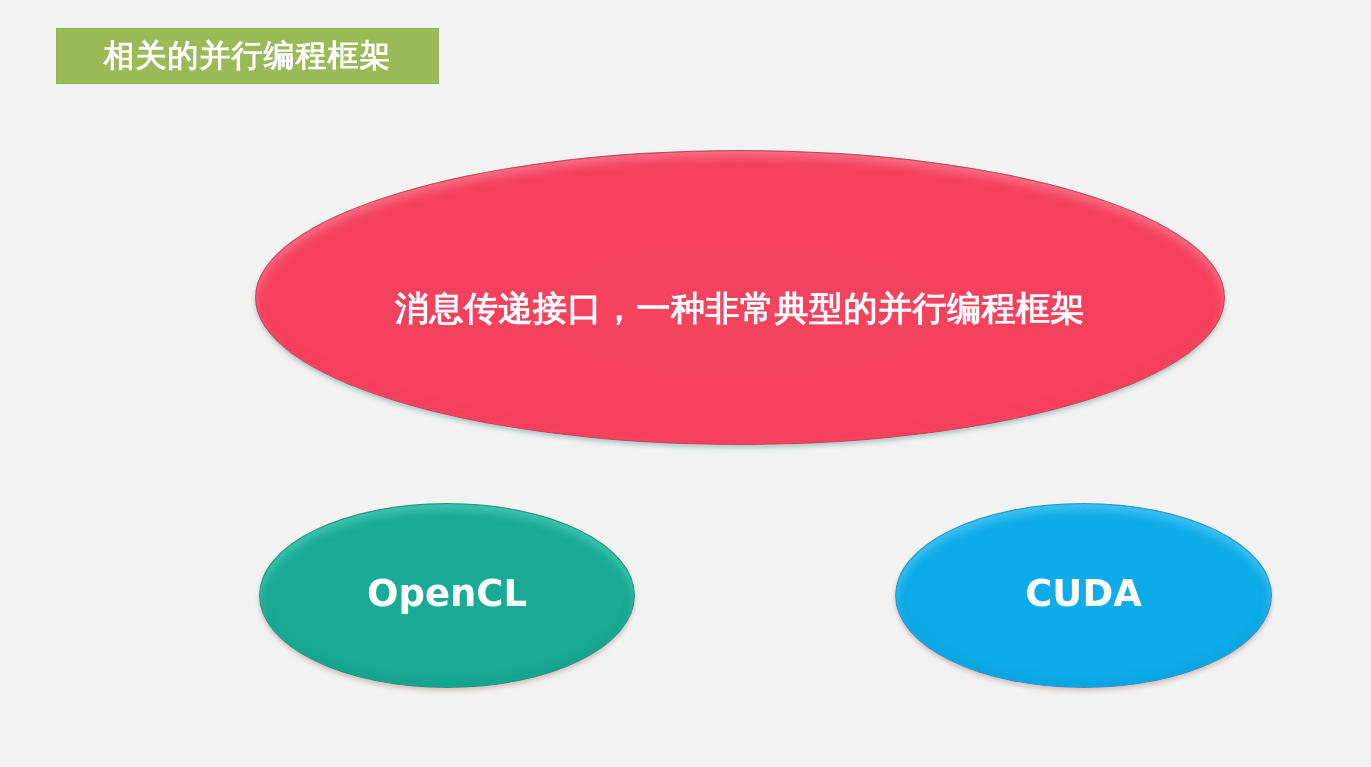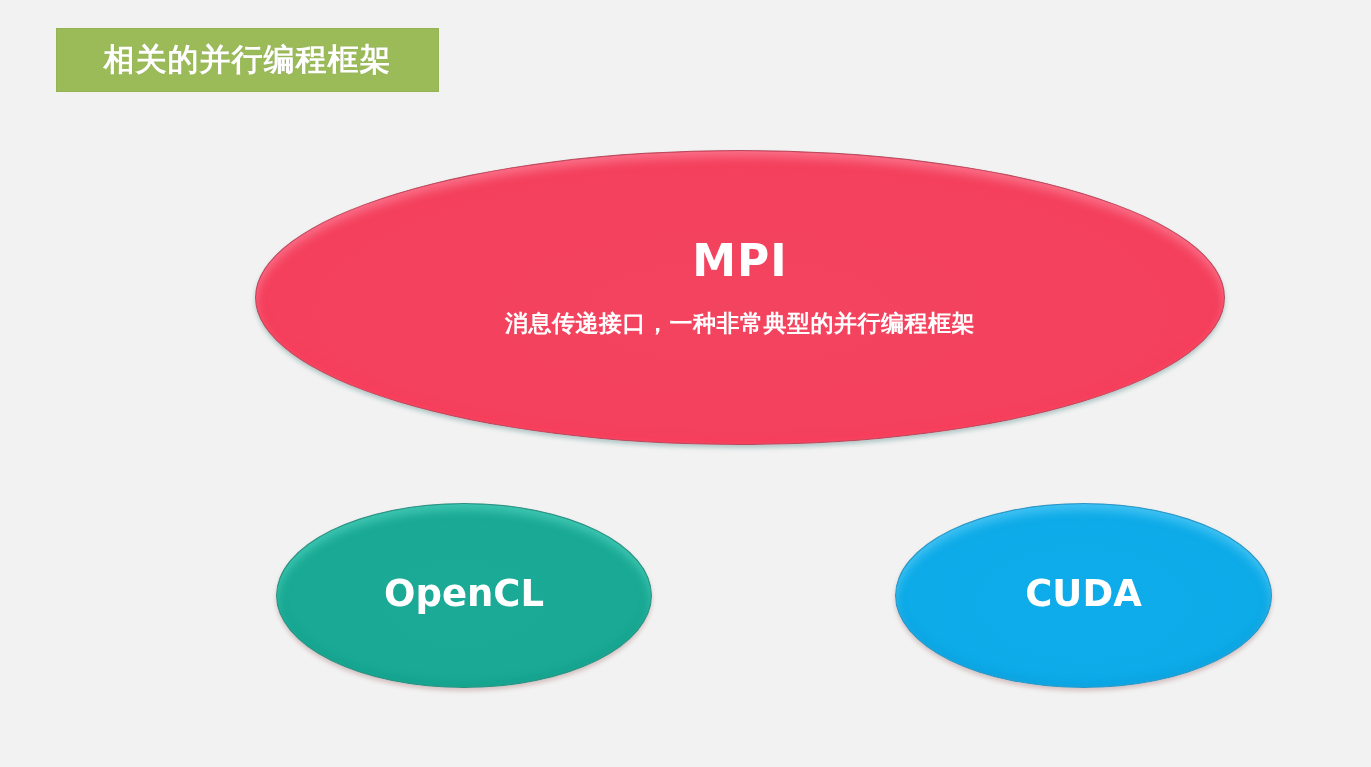--- a/index.html
+++ b/index.html
@@ -12,21 +12,21 @@
       background: #f2f2f2;
       position: relative;
       overflow: hidden;
       font-family: "DejaVu Sans", "Liberation Sans", sans-serif;
     }
     .title-box {
       position: absolute;
       left: 56px;
       top: 28px;
       width: 383px;
-      height: 64px;
+      height: 56px;
       background: #9bbb59;
       display: flex;
       align-items: center;
       justify-content: center;
       box-sizing: border-box;
       border: 1px solid #94b453;
     }
     .title-text {
       color: #ffffff;
       font-size: 31px;
@@ -47,21 +47,21 @@
     .ellipse-mpi {
       left: 255px;
       top: 150px;
       width: 970px;
       height: 295px;
       background: radial-gradient(ellipse at 50% 55%, #f3445f 0%, #f4405d 70%, #f73b5c 90%, #ff6d86 100%);
       border: 1px solid #b8485c;
       box-shadow: 0 3px 4px rgba(60, 120, 120, 0.35), inset 0 6px 10px rgba(255,150,170,0.55), inset 0 -4px 8px rgba(255,60,90,0.4);
     }
     .ellipse-opencl {
-      left: 276px;
+      left: 259px;
       top: 503px;
       width: 376px;
       height: 185px;
       background: radial-gradient(ellipse at 50% 55%, #1aaa96 0%, #1aa994 70%, #1bb39d 90%, #40d0ba 100%);
       border: 1px solid #2a8f80;
       box-shadow: 0 3px 4px rgba(150, 80, 80, 0.30), inset 0 6px 10px rgba(100,230,210,0.5), inset 0 -4px 8px rgba(10,150,130,0.4);
     }
     .ellipse-cuda {
       left: 895px;
       top: 503px;
@@ -71,40 +71,39 @@
       border: 1px solid #2b95c4;
       box-shadow: 0 3px 4px rgba(150, 80, 80, 0.30), inset 0 6px 10px rgba(120,220,255,0.5), inset 0 -4px 8px rgba(10,150,210,0.4);
     }
     .mpi-title {
       font-size: 44px;
       font-weight: bold;
       margin-top: -22px;
       letter-spacing: 1px;
     }
     .mpi-desc {
-      font-size: 23px;
+      font-size: 34px;
       font-weight: bold;
       margin-top: 22px;
       letter-spacing: 0.5px;
     }
     .small-label {
       font-size: 37px;
       font-weight: bold;
       margin-top: -4px;
     }
   </style>
 </head>
 <body>
 
 <div class="title-box">
   <span class="title-text">相关的并行编程框架</span>
 </div>
 
 <div class="ellipse ellipse-mpi">
-  <div class="mpi-title">MPI</div>
   <div class="mpi-desc">消息传递接口，一种非常典型的并行编程框架</div>
 </div>
 
 <div class="ellipse ellipse-opencl">
   <div class="small-label">OpenCL</div>
 </div>
 
 <div class="ellipse ellipse-cuda">
   <div class="small-label">CUDA</div>
 </div>

